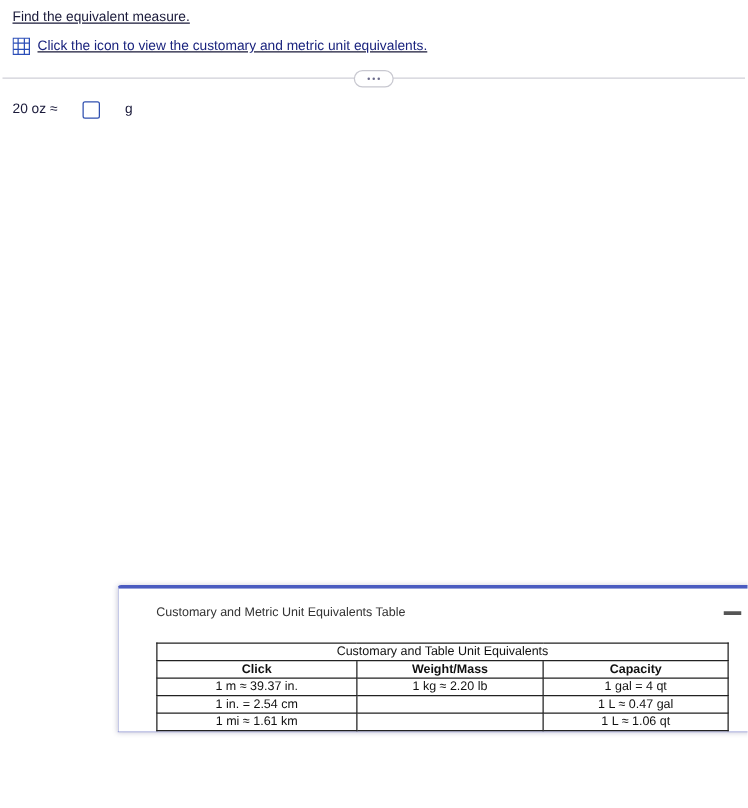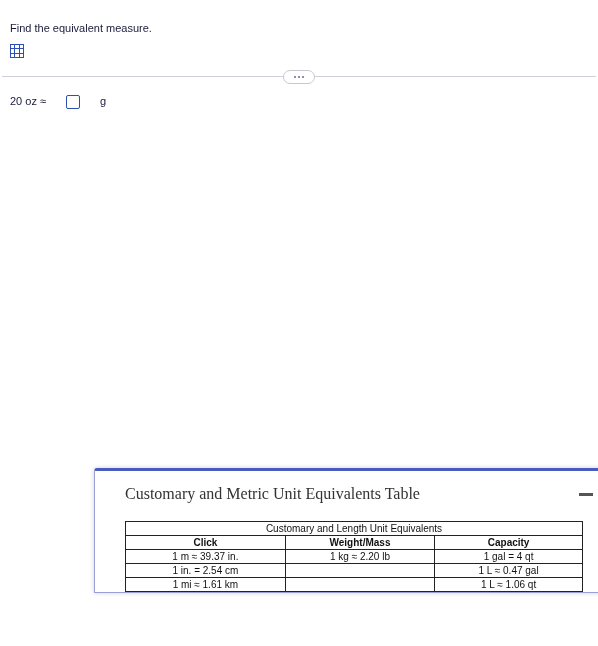--- a/index.html
+++ b/index.html
@@ -9,21 +9,22 @@
     font-family: Arial, Helvetica, sans-serif;
     font-size: 11px;
     color: #1a1a3a;
     background: #ffffff;
     width: 598px;
     height: 646px;
     position: relative;
     overflow: hidden;
   }
   .top-section {
-    padding: 22px 10px 0 10px;
+    padding: 8px 10px 0 10px;
+    text-decoration: underline;
   }
   .instruction {
     color: #1a1a3a;
     margin-bottom: 10px;
   }
   .problem-statement {
     margin-left: 12px;
     margin-bottom: 12px;
     color: #1a1a3a;
   }
@@ -103,23 +104,23 @@
     box-shadow: 0 0 4px rgba(60,60,120,0.25);
     padding: 0;
   }
   .modal-header {
     display: flex;
     justify-content: space-between;
     align-items: center;
     padding: 14px 20px 10px 30px;
   }
   .modal-title {
-    font-size: 16px;
+    font-size: 10px;
     color: #333;
-    font-family: Liberation Serif, serif;
+    font-family: Liberation Sans, sans-serif;
     font-weight: 400;
   }
   .minimize {
     width: 14px;
     height: 3px;
     background: #555;
     cursor: pointer;
     margin-right: 0;
   }
   .modal-body {
@@ -152,20 +153,21 @@
   <div class="icon-row">
     <span class="table-icon">
       <svg width="14" height="14" viewBox="0 0 14 14">
         <rect x="0.5" y="0.5" width="13" height="13" fill="none" stroke="#2b4eb8" stroke-width="1"></rect>
         <line x1="0.5" y1="4.5" x2="13.5" y2="4.5" stroke="#2b4eb8" stroke-width="1"></line>
         <line x1="0.5" y1="9.5" x2="13.5" y2="9.5" stroke="#2b4eb8" stroke-width="1"></line>
         <line x1="4.5" y1="0.5" x2="4.5" y2="13.5" stroke="#2b4eb8" stroke-width="1"></line>
         <line x1="9.5" y1="0.5" x2="9.5" y2="13.5" stroke="#2b4eb8" stroke-width="1"></line>
       </svg>
     </span>
+    <span class="link-text">Click the icon to view the customary and metric unit equivalents.</span>
   </div>
 </div>
 
 <div class="divider-wrap">
   <div class="pill">
     <span class="dot"></span>
       <span class="dot"></span>
       <span class="dot"></span>
   </div>
 </div>
@@ -180,21 +182,21 @@
 
 <div class="modal">
   <div class="modal-header">
     <div class="modal-title">Customary and Metric Unit Equivalents Table</div>
     <div class="minimize"></div>
   </div>
   <div class="modal-body">
     <table class="equiv-table">
       <tbody>
           <tr class="caption-row">
-        <td colspan="3">Customary and Length Unit Equivalents</td>
+        <td colspan="3">Customary and Table Unit Equivalents</td>
       </tr>
       <tr class="header-row">
         <td>Click</td>
         <td>Weight/Mass</td>
         <td>Capacity</td>
       </tr>
       <tr>
         <td>1 m ≈ 39.37 in.</td>
         <td>1 kg ≈ 2.20 lb</td>
         <td>1 gal = 4 qt</td>

